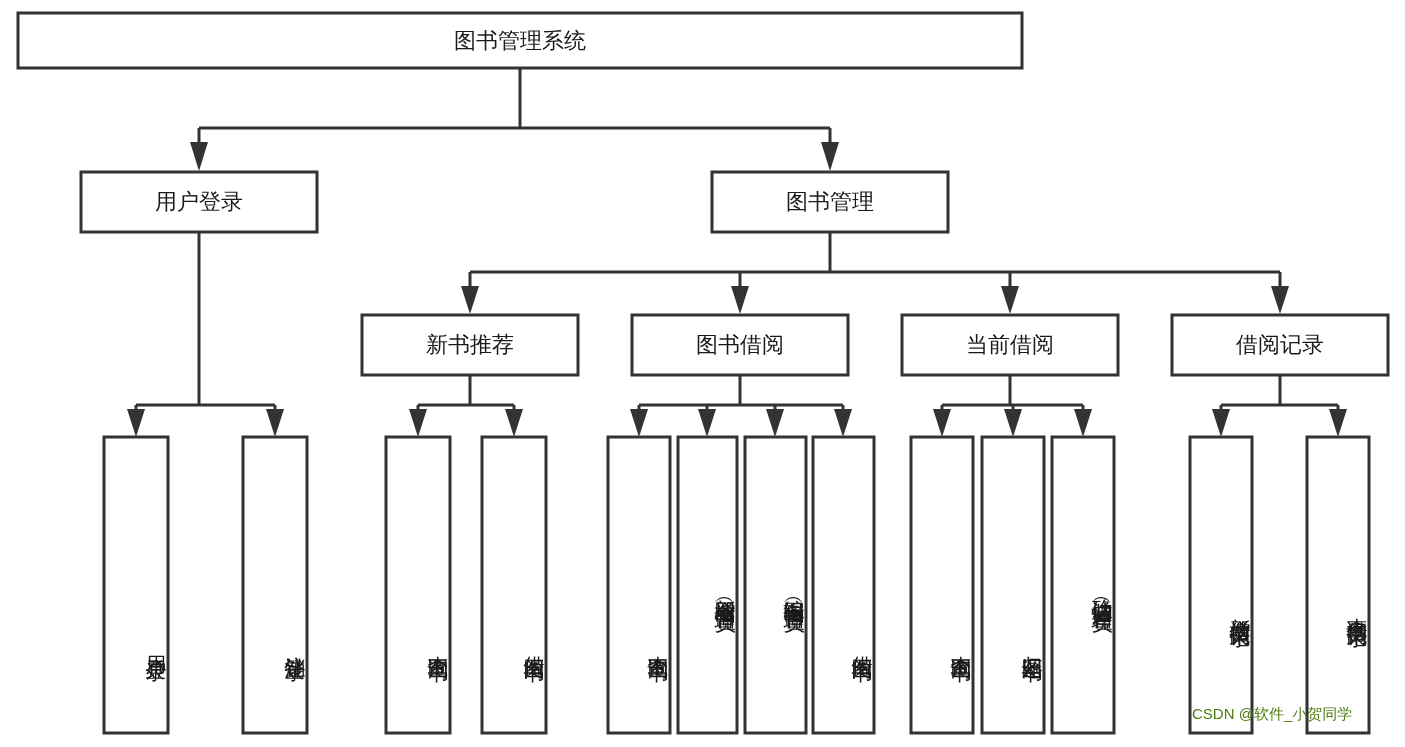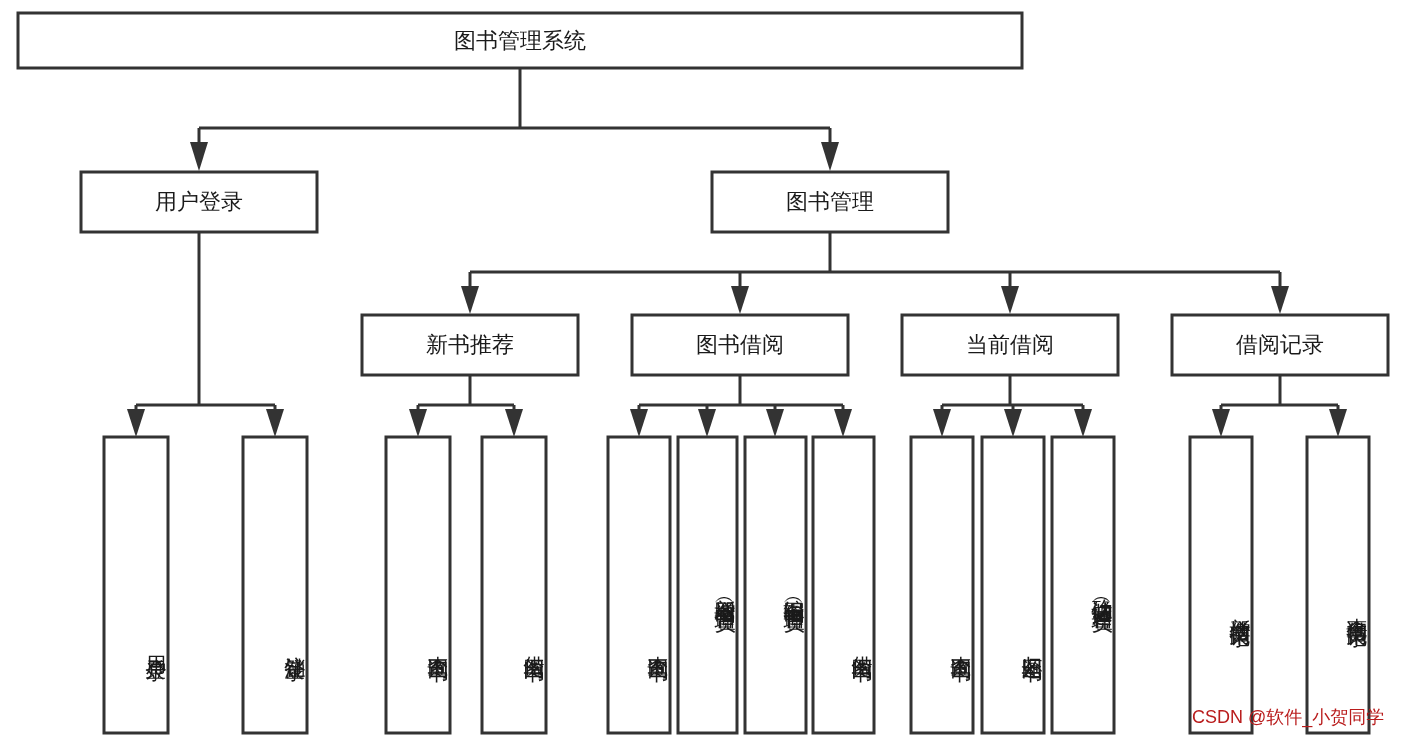--- a/index.html
+++ b/index.html
@@ -58,22 +58,22 @@
     color: #1a1a1a;
     letter-spacing: 2px;
     display: flex;
     align-items: flex-start;
     justify-content: center;
     pointer-events: none;
   }
   .watermark {
     position: absolute;
     font-family: "Liberation Sans", "DejaVu Sans", sans-serif;
-    font-size: 18px;
-    color: #b91c1c;
+    font-size: 15px;
+    color: #4d7c0f;
     white-space: nowrap;
   }
 </style>
 </head>
 <body>
 
 <div id="diagram-root">
 
   <svg id="tree-svg" viewBox="0 0 1405 747">
 

